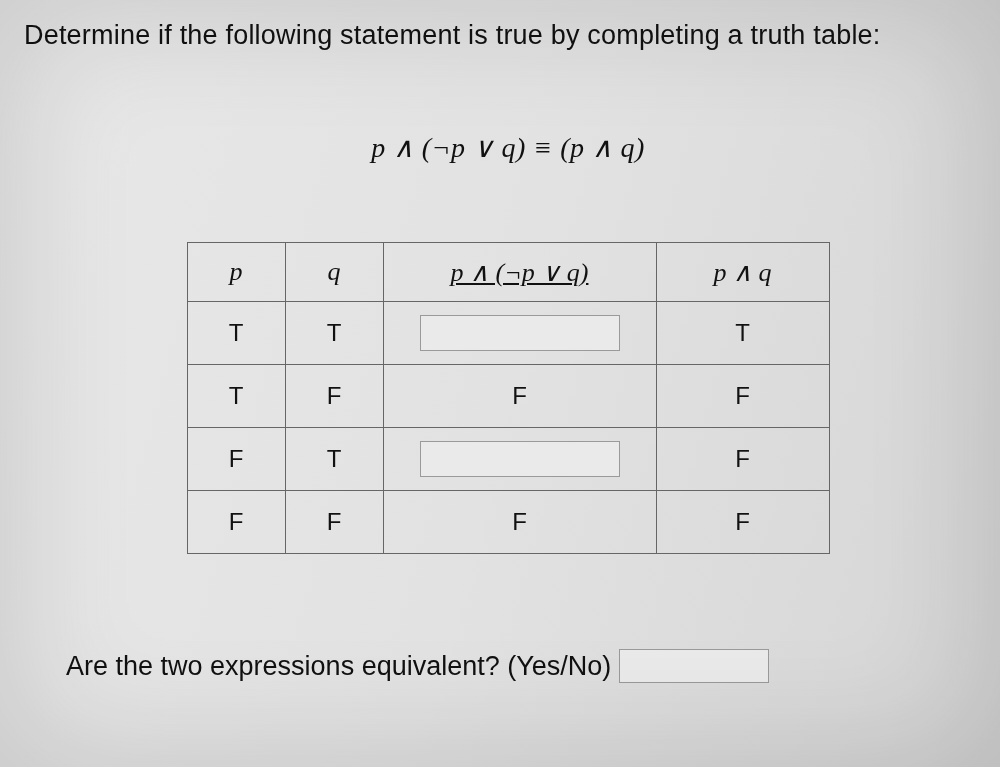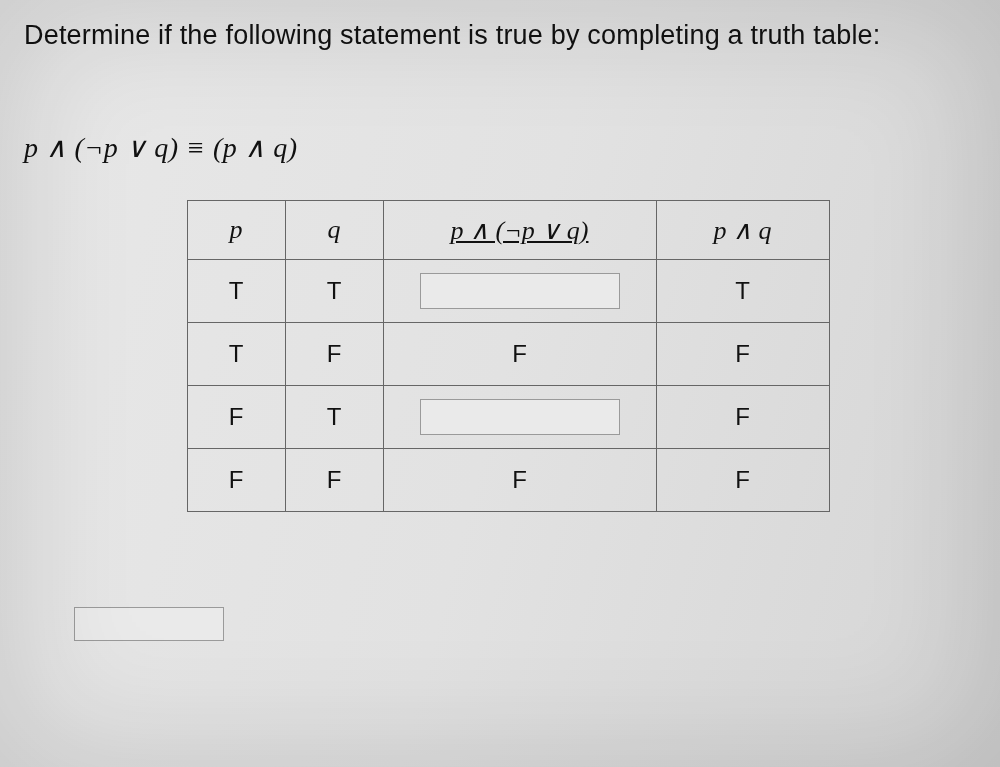--- a/index.html
+++ b/index.html
@@ -20,25 +20,25 @@
     padding: 20px 8px 20px 24px;
     overflow: hidden;
   }
   .prompt {
     font-size: 27px;
     font-weight: 400;
     margin: 0 0 80px 0;
     letter-spacing: 0.2px;
   }
   .equation {
-    text-align: left;
+    text-align: center;
     font-size: 28px;
     font-style: italic;
     font-family: "Times New Roman", Times, serif;
-    margin-bottom: 36px;
+    margin-bottom: 78px;
     letter-spacing: 0.5px;
   }
   table.truth {
     border-collapse: collapse;
     margin: 0 auto;
     background: transparent;
   }
   table.truth th, table.truth td {
     border: 1px solid #666;
     text-align: center;
@@ -135,17 +135,18 @@
       <tr>
         <td>F</td>
         <td>F</td>
         <td>F</td>
         <td>F</td>
       </tr>
     </tbody>
   </table>
 
   <div class="question-line">
+    <span>Are the two expressions equivalent? (Yes/No)</span>
     <input class="yn-input" type="text" value="" style="">
   </div>
 
   <div class="vignette"></div>
 </div>
 
 </body></html>

